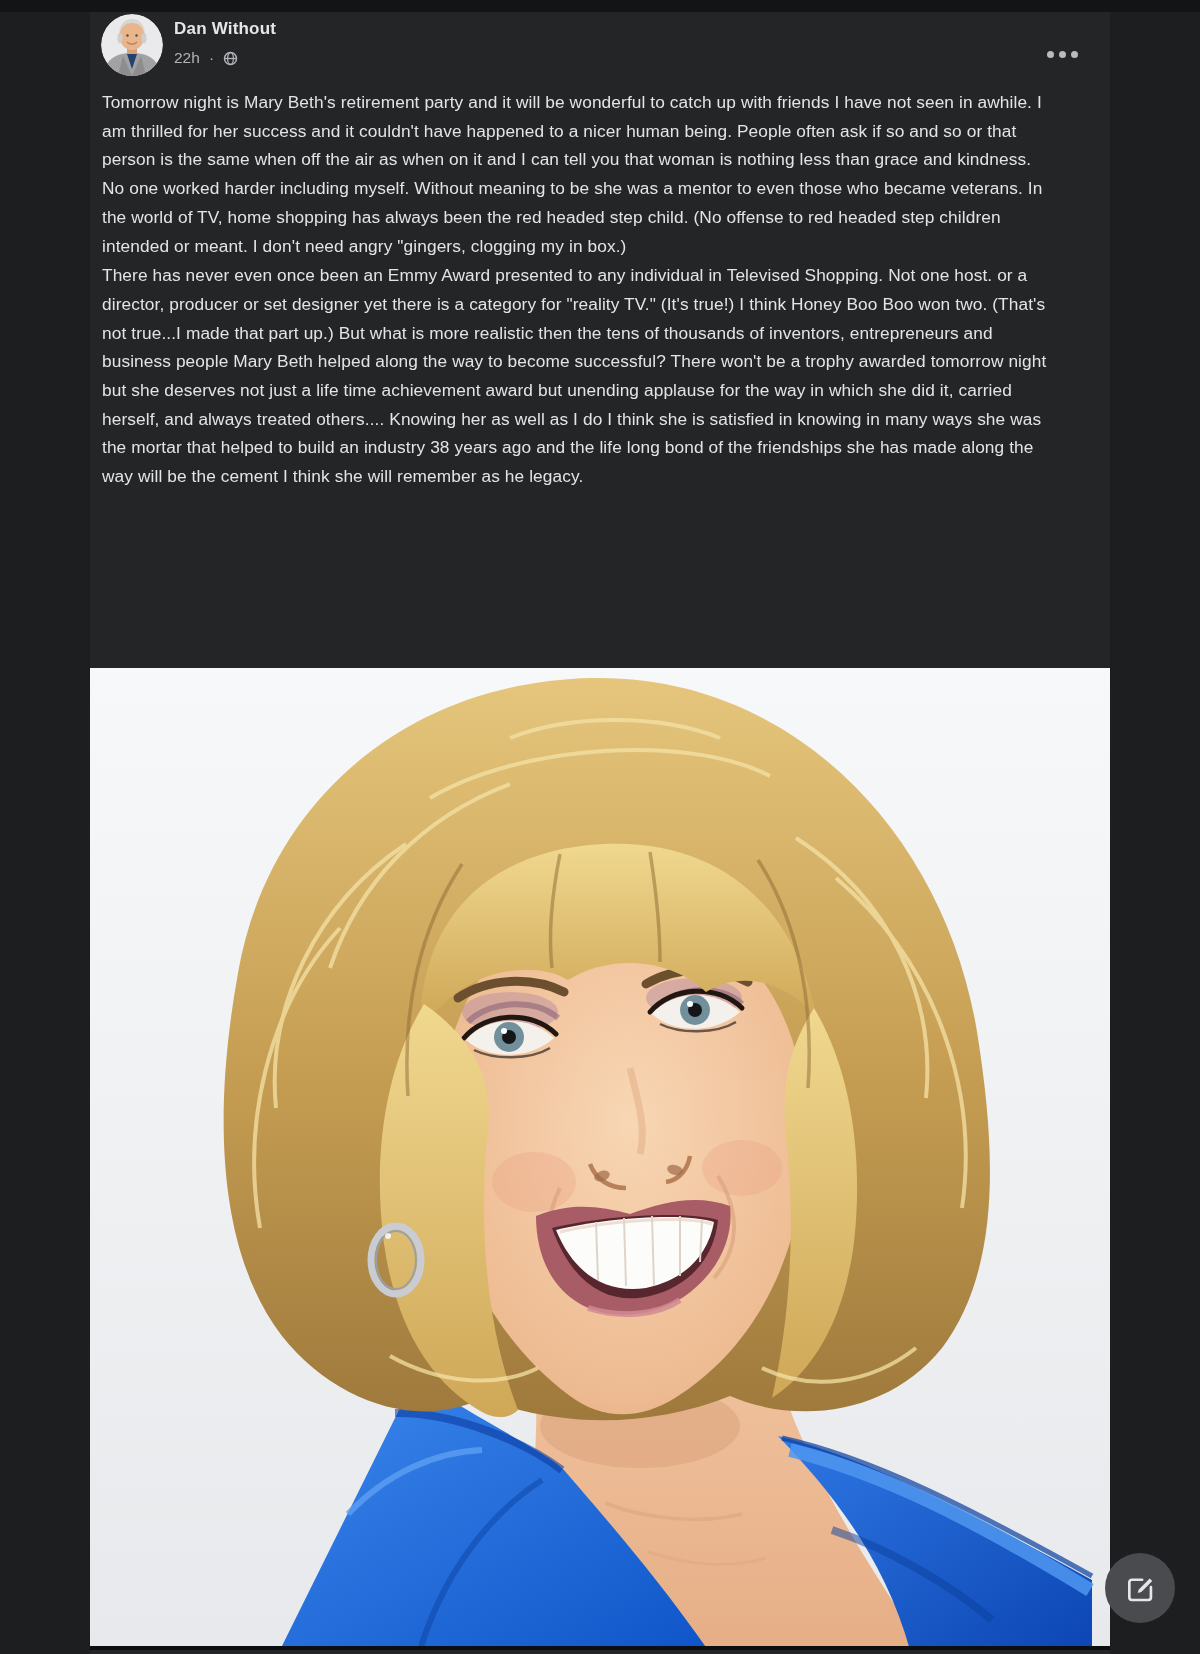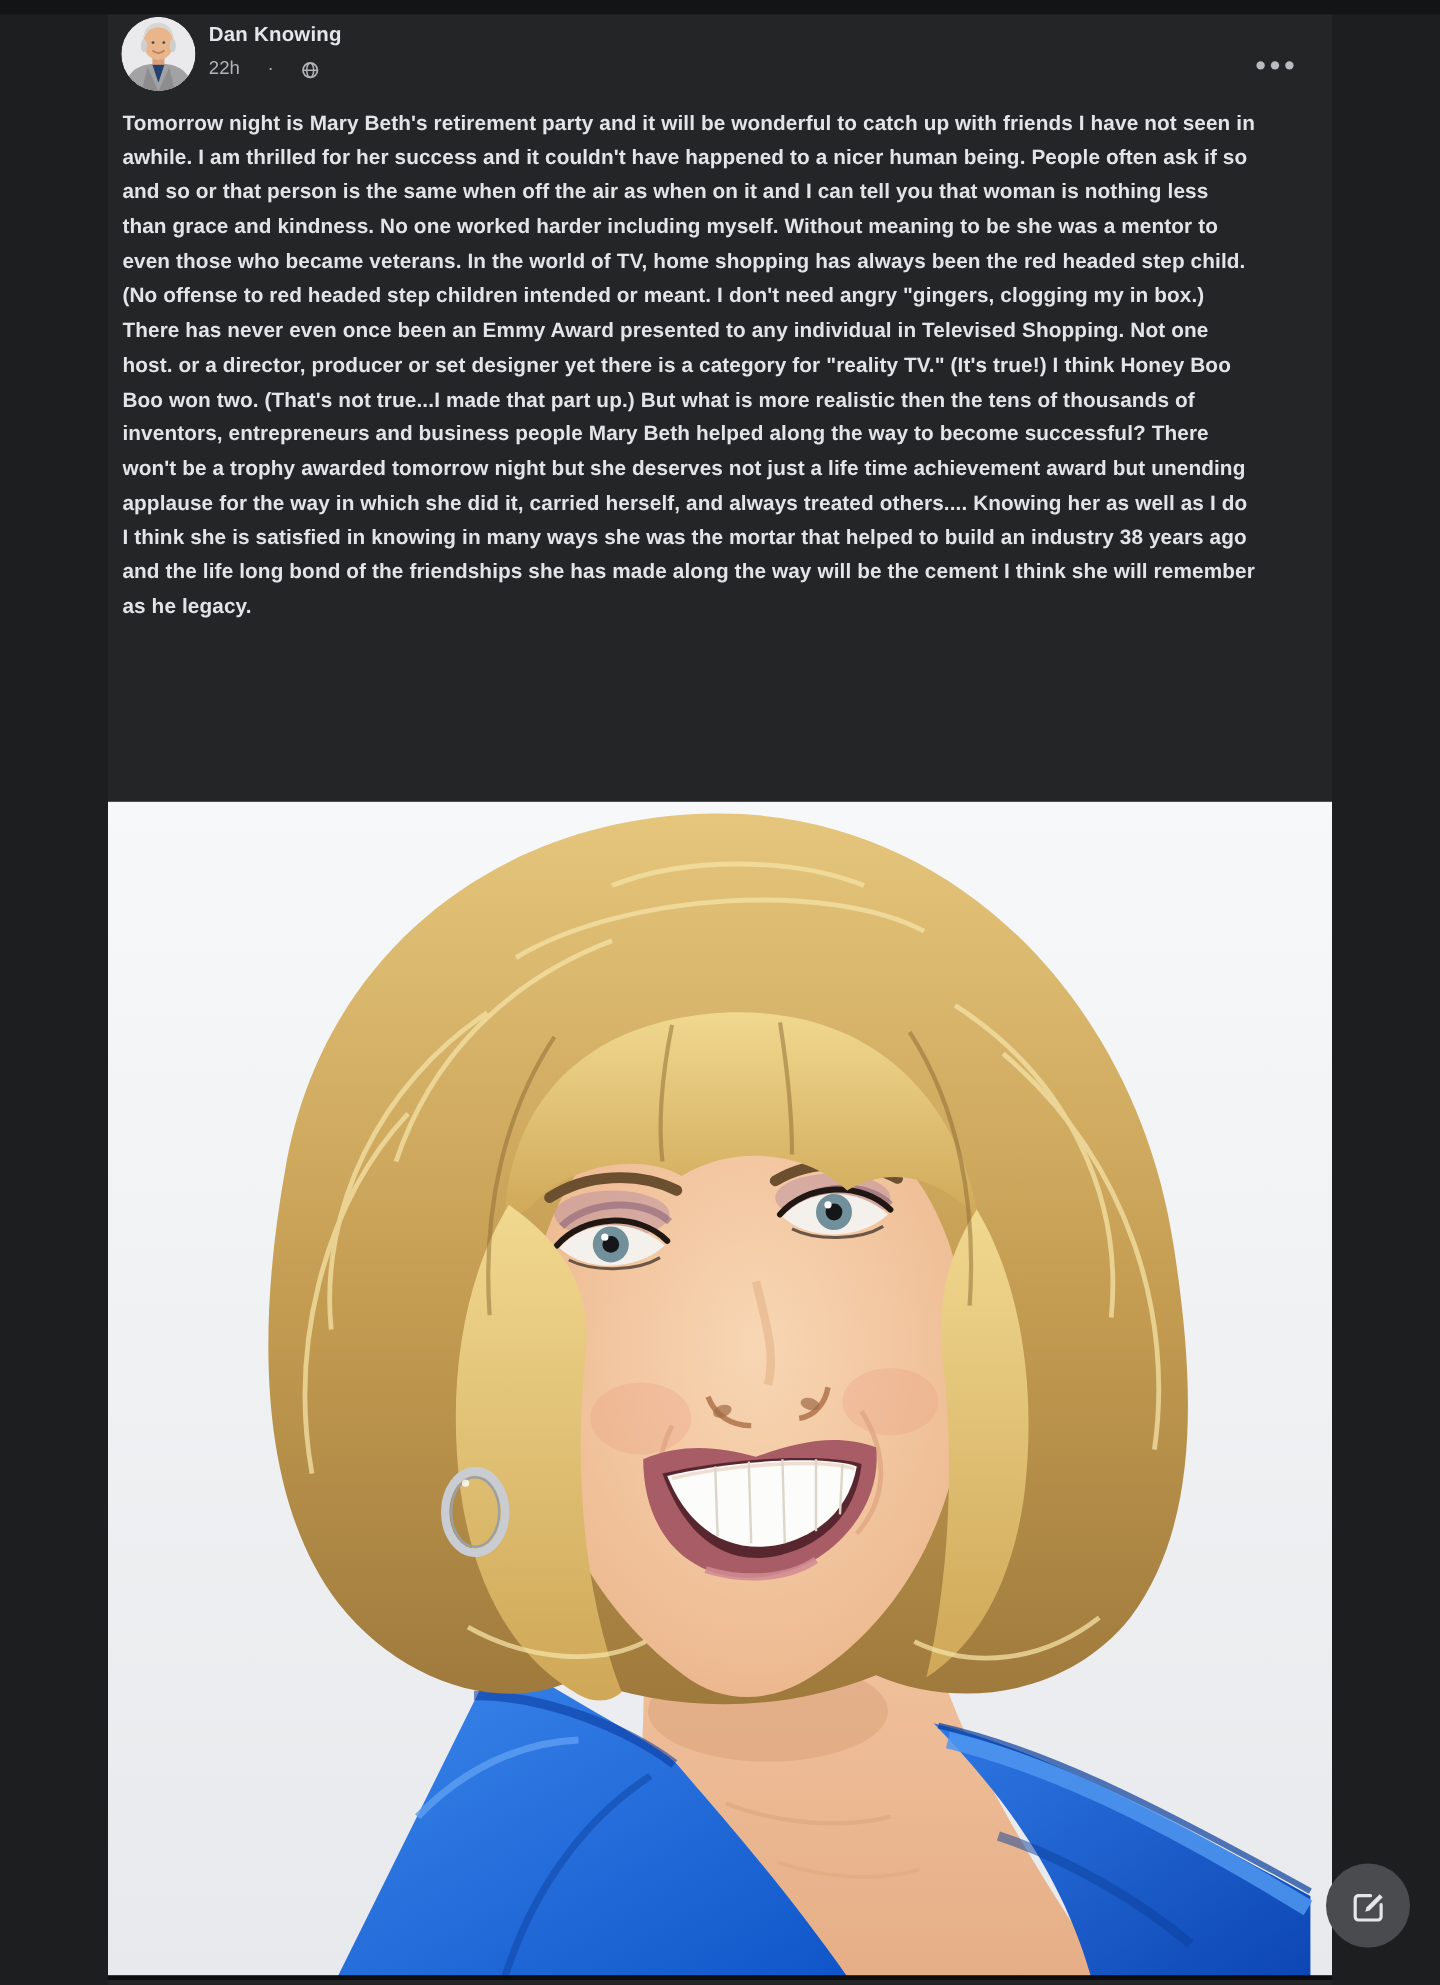--- a/index.html
+++ b/index.html
@@ -18,36 +18,36 @@
   .hdr{position:absolute;left:0;top:0;width:100%;height:76px;}
   .avatar{
     position:absolute;left:11px;top:2px;width:62px;height:62px;border-radius:50%;
     overflow:hidden;cursor:pointer;
   }
   .author{
     position:absolute;left:84px;top:7px;font-size:17px;font-weight:bold;
     color:#e4e6eb;letter-spacing:.2px;cursor:pointer;
   }
   .meta{
-    position:absolute;left:84px;top:37px;display:flex;align-items:center;gap:23px;
+    position:absolute;left:84px;top:37px;display:flex;align-items:center;gap:9px;
     font-size:15.5px;color:#b0b3b8;
   }
   .meta .dot{color:#b0b3b8;}
   .menu-btn{
     position:absolute;right:26px;top:22px;width:44px;height:40px;
     display:flex;align-items:center;justify-content:center;gap:5px;
     border-radius:20px;cursor:pointer;
   }
   .menu-btn i{width:7px;height:7px;border-radius:50%;background:#b8bbbf;display:block;}
   
   .post-text{
     position:absolute;left:12px;top:76px;width:946px;height:566px;overflow:hidden;
     color:#e2e4e8;font-size:17.3px;line-height:28.7px;letter-spacing:.1px;
   }
-  .post-text p{margin:0;font-weight:bold;}
+  .post-text p{margin:0;}
   .post-text p + p{margin-top:1px;}
   
   .photo{
     position:absolute;left:0;top:656px;width:1020px;height:982px;cursor:pointer;
   }
   .photo svg{display:block;}
   .bottom-strip{position:absolute;left:0;bottom:0;width:100%;height:4px;background:#0d0e0f;}
   
   .fab{
     position:absolute;left:1105px;top:1553px;width:70px;height:70px;border-radius:50%;
@@ -79,21 +79,21 @@
           <ellipse cx="31" cy="22" rx="12.5" ry="14" fill="#e8b58c"></ellipse>
           <path d="M18 21 C18 10 24 5 31 5 C38 5 44 10 44 21 C43 13 38 9 31 9 C24 9 19 13 18 21 Z" fill="#d6d6d4"></path>
           <ellipse cx="19" cy="24" rx="2.6" ry="5.5" fill="#cfcfcd"></ellipse>
           <ellipse cx="43" cy="24" rx="2.6" ry="5.5" fill="#cfcfcd"></ellipse>
           <circle cx="26.5" cy="21.5" r="1.2" fill="#5a4a3e"></circle>
           <circle cx="35.5" cy="21.5" r="1.2" fill="#5a4a3e"></circle>
           <path d="M26 28 C29 31 33 31 36 28" stroke="#b97f5e" stroke-width="1.4" fill="none"></path>
         </g>
       </svg>
     </div>
-    <div class="author">Dan Knowing</div>
+    <div class="author">Dan Without</div>
     <div class="meta">
       <span>22h</span>
       <span class="dot">·</span>
       <svg width="15" height="15" viewBox="0 0 15 15">
         <circle cx="7.5" cy="7.5" r="6" stroke="#b0b3b8" stroke-width="1.5" fill="none"></circle>
         <line x1="1.5" y1="7.5" x2="13.5" y2="7.5" stroke="#b0b3b8" stroke-width="1.3"></line>
         <ellipse cx="7.5" cy="7.5" rx="2.9" ry="6" stroke="#b0b3b8" stroke-width="1.3" fill="none"></ellipse>
       </svg>
     </div>
     <div class="menu-btn">

